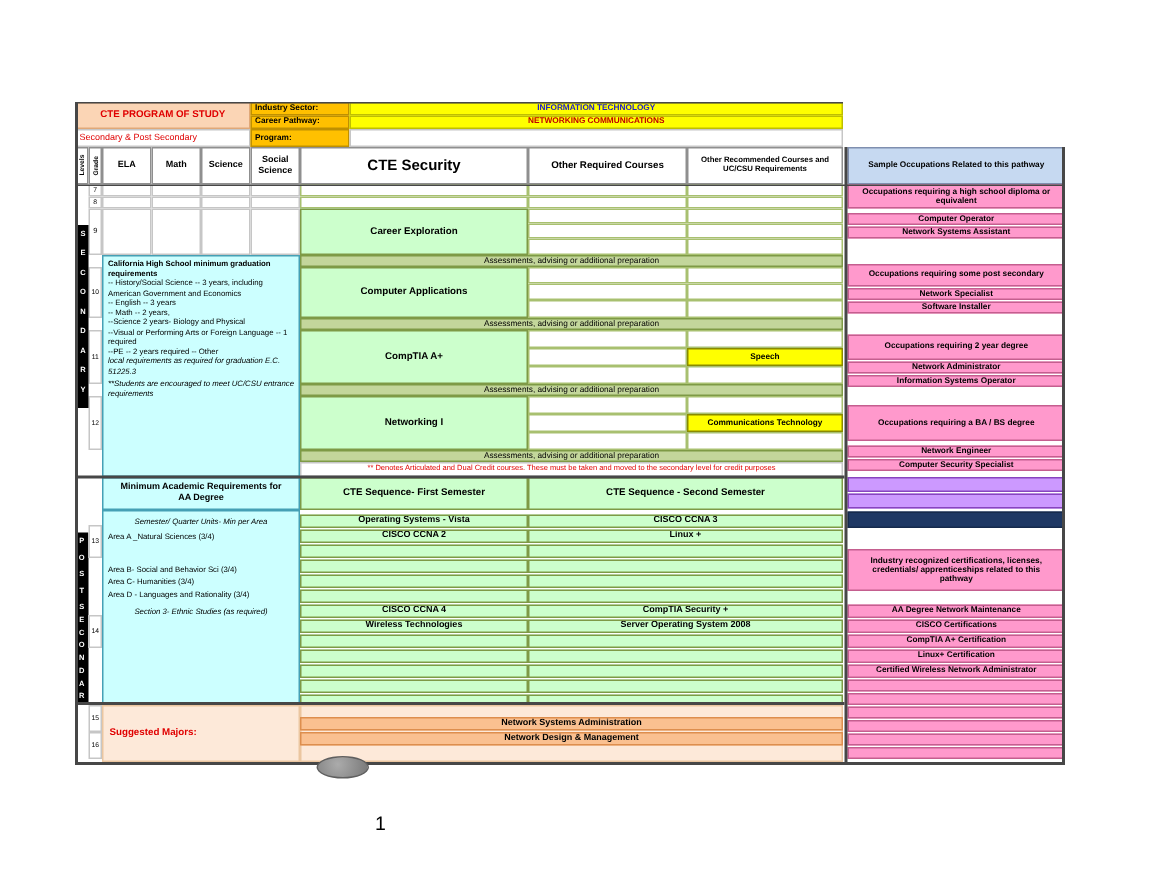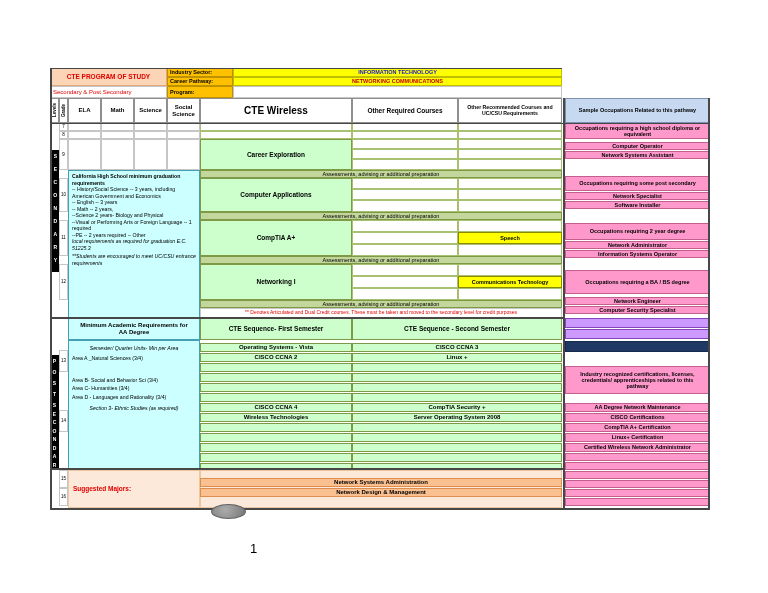--- a/index.html
+++ b/index.html
@@ -53,21 +53,21 @@
     <div class="c hdr" style="left:0;top:30px;width:9px;height:25px">
         <span class="vl f45">Levels</span>
       </div>
     <div class="c hdr" style="left:9px;top:30px;width:9px;height:25px">
         <span class="vl f45">Grade</span>
       </div>
     <div class="c hdr b f6" style="left:18px;top:30px;width:33px;height:25px">ELA</div>
     <div class="c hdr b f6" style="left:51px;top:30px;width:33px;height:25px">Math</div>
     <div class="c hdr b f6" style="left:84px;top:30px;width:33px;height:25px">Science</div>
     <div class="c hdr b f6" style="left:117px;top:30px;width:33px;height:25px;padding:0 2px">Social Science</div>
-    <div class="c hdr b f10" style="left:150px;top:30px;width:152px;height:25px">CTE Wireless</div>
+    <div class="c hdr b f10" style="left:150px;top:30px;width:152px;height:25px">CTE Security</div>
     <div class="c hdr b f65" style="left:302px;top:30px;width:106px;height:25px;padding:0 8px">Other Required Courses</div>
     <div class="c hdr b f52" style="left:408px;top:30px;width:104px;height:25px;padding:0 4px">Other Recommended Courses and UC/CSU Requirements</div>
     <div class="c occh b f55" style="left:515px;top:30px;width:145px;height:25px;padding:0 10px">Sample Occupations Related to this pathway</div>
 
     <div class="c wcell f45" style="left:9px;top:55px;width:9px;height:8px">7</div>
     <div class="c wcell f45" style="left:9px;top:63px;width:9px;height:8px">8</div>
     <div class="c wcell f5" style="left:9px;top:71px;width:9px;height:31px">9</div>
     <div class="c wcell f45" style="left:9px;top:110px;width:9px;height:34px">10</div>
     <div class="c wcell f45" style="left:9px;top:152px;width:9px;height:36px">11</div>
     <div class="c wcell f45" style="left:9px;top:196px;width:9px;height:36px">12</div>

